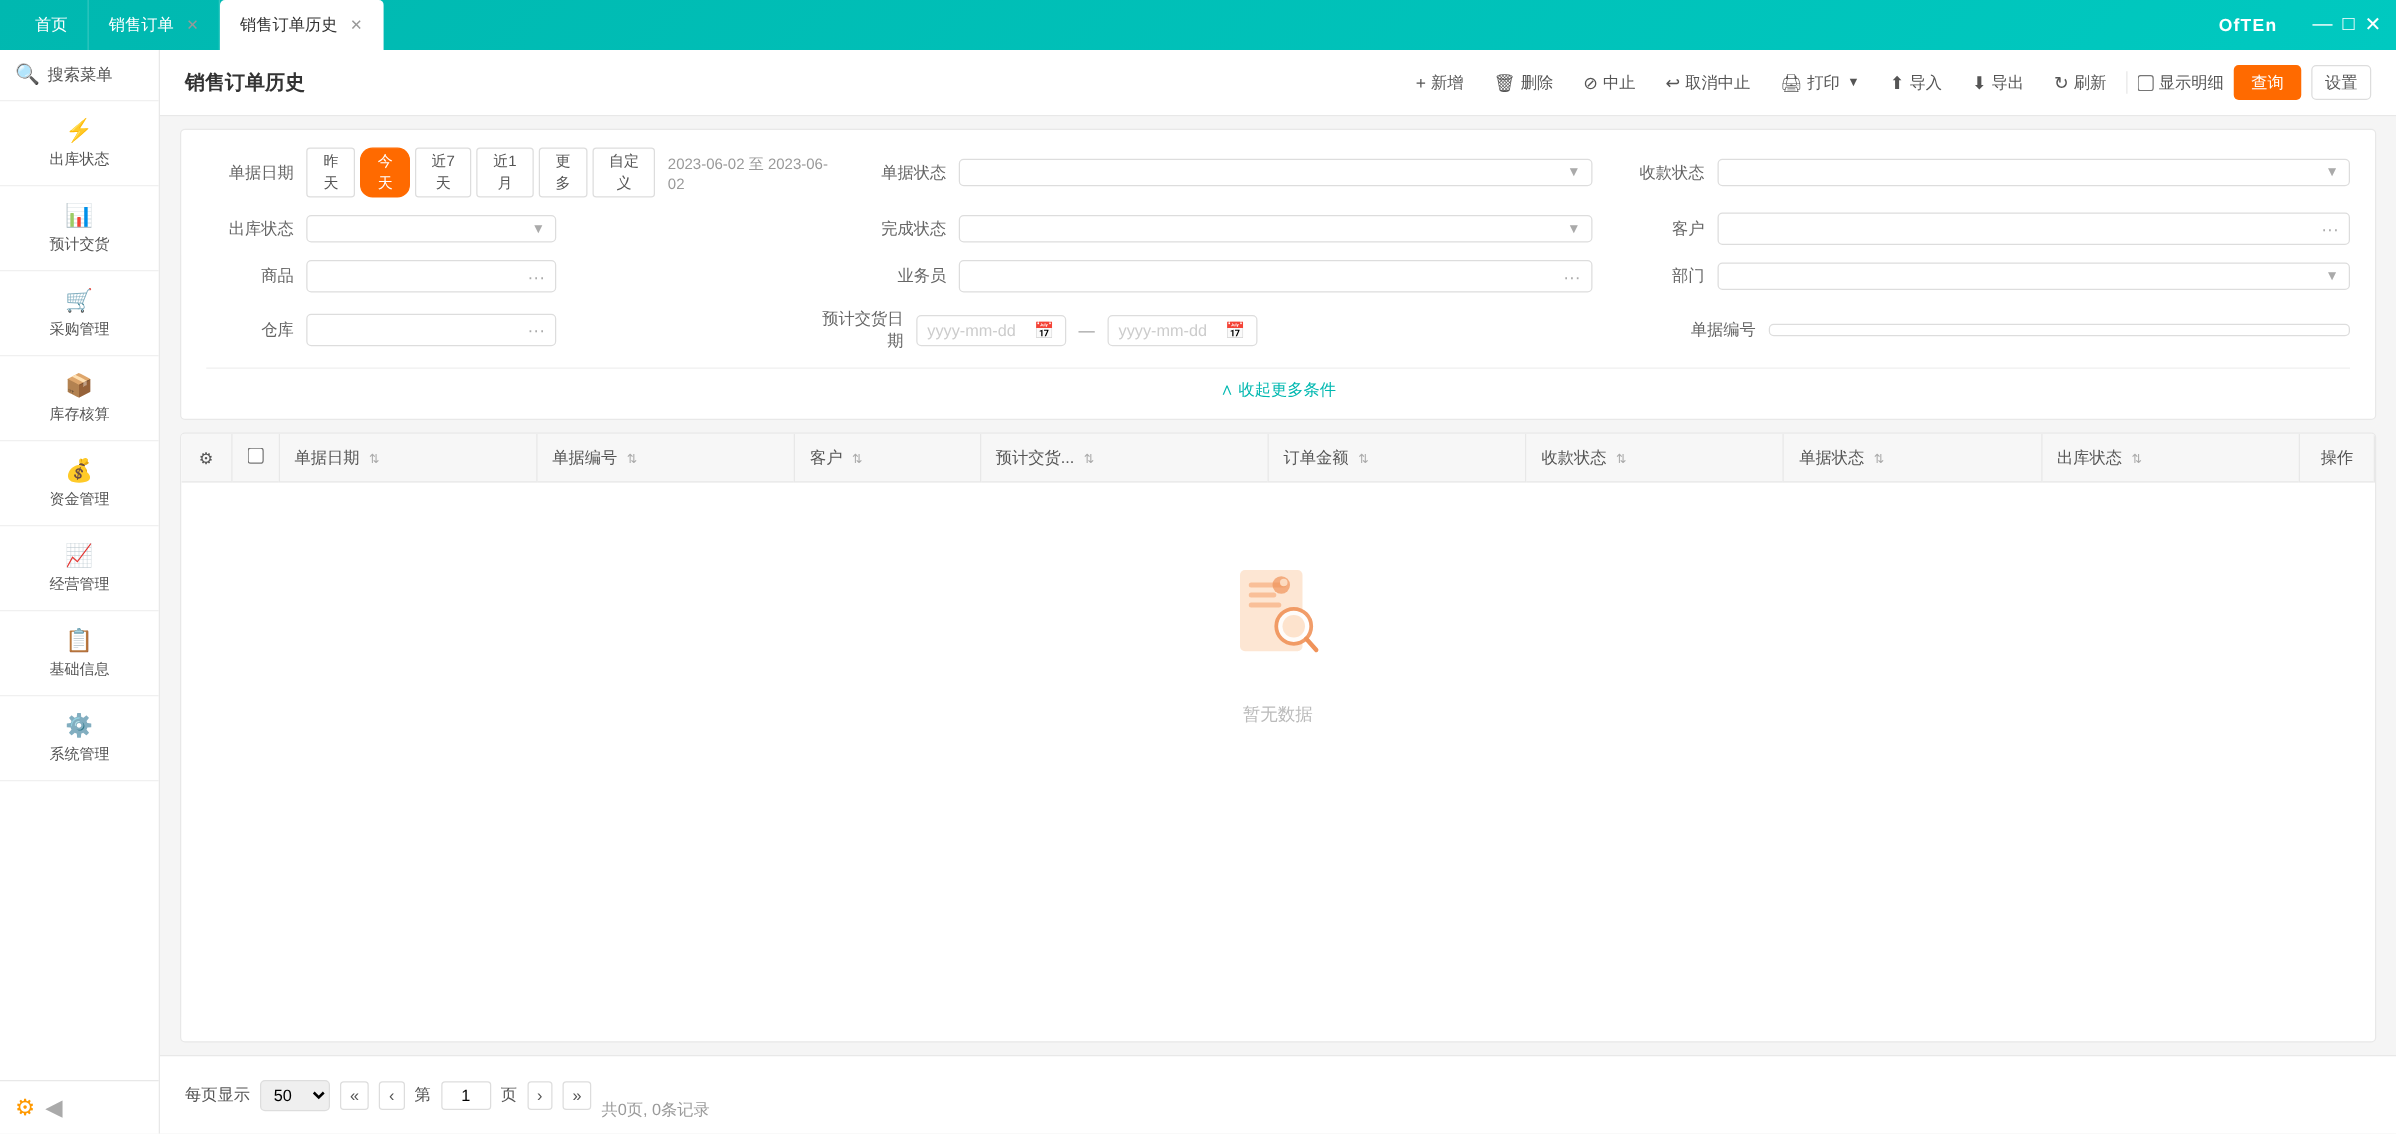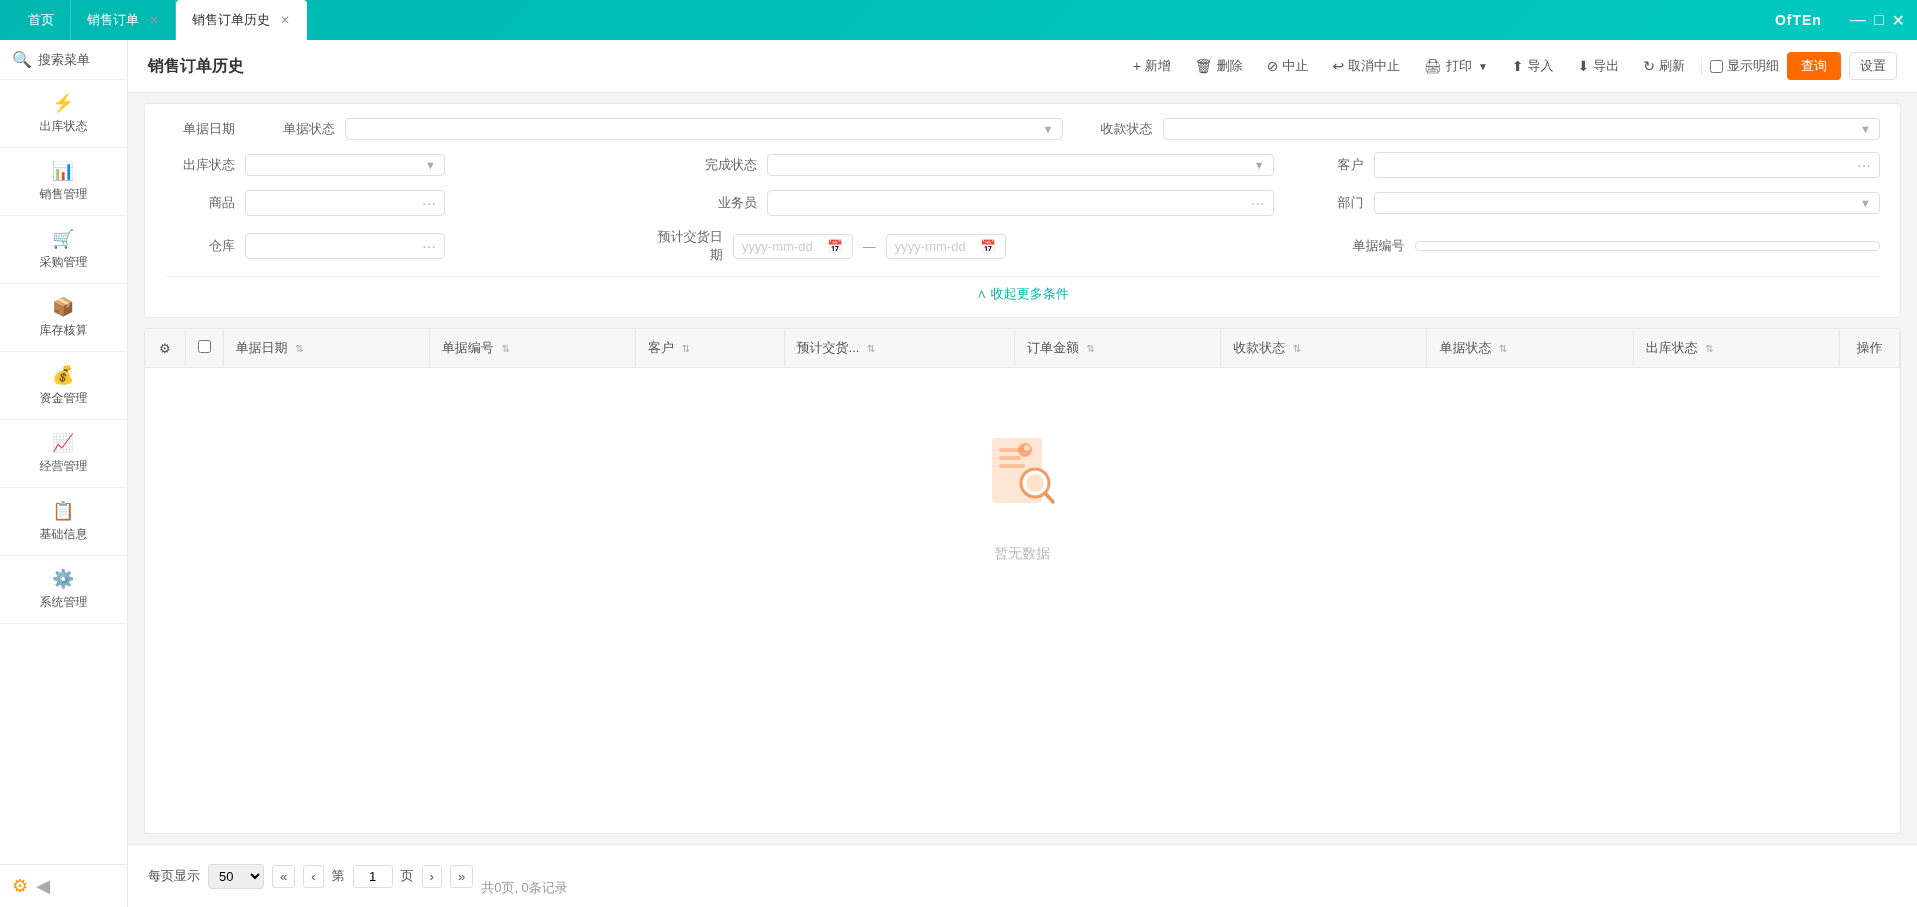--- a/index.html
+++ b/index.html
@@ -116,21 +116,21 @@
     <div class="search-bar-item">
       <span class="s-icon">🔍</span>
       <span>搜索菜单</span>
     </div>
     <div class="sidebar-item">
       <span class="s-icon">⚡</span>
       <span>出库状态</span>
     </div>
     <div class="sidebar-item">
       <span class="s-icon">📊</span>
-      <span>销售管理</span>
+      <span>预计交货</span>
     </div>
     <div class="sidebar-item">
       <span class="s-icon">🛒</span>
       <span>采购管理</span>
     </div>
     <div class="sidebar-item">
       <span class="s-icon">📦</span>
       <span>库存核算</span>
     </div>
     <div class="sidebar-item">
@@ -204,20 +204,31 @@
         <button class="toolbar-btn secondary">
           <span>设置</span>
         </button>
       </div>
     </div>
 
     <div class="filter-area">
 
       <div class="filter-row">
         <span class="filter-label">单据日期</span>
+        <div class="filter-value">
+          <div class="date-quick-btns">
+            <button class="date-quick-btn">昨天</button>
+            <button class="date-quick-btn active">今天</button>
+            <button class="date-quick-btn">近7天</button>
+            <button class="date-quick-btn">近1月</button>
+            <button class="date-quick-btn">更多</button>
+            <button class="date-quick-btn">自定义</button>
+          </div>
+          <span class="date-range-text">2023-06-02 至 2023-06-02</span>
+        </div>
         <span class="filter-label" style="margin-left:20px;">单据状态</span>
         <div class="filter-value" style="flex:1.2;">
           <div class="select-box" style="flex:1;">
             <span style="color:#ccc;"></span>
             <span class="arrow-down">▼</span>
           </div>
         </div>
         <span class="filter-label" style="margin-left:20px;">收款状态</span>
         <div class="filter-value" style="flex:1.2;">
           <div class="select-box" style="flex:1;">

